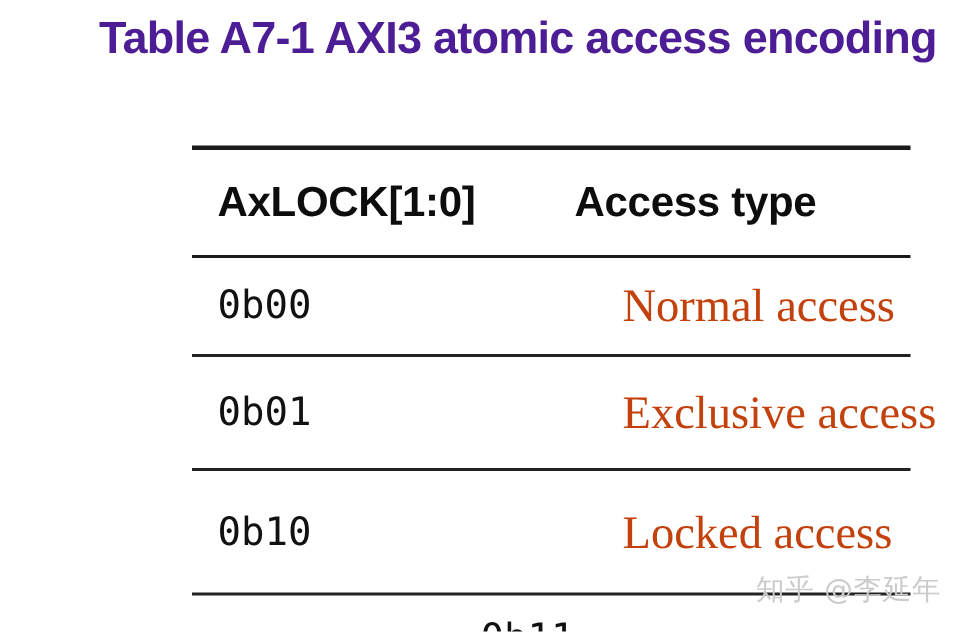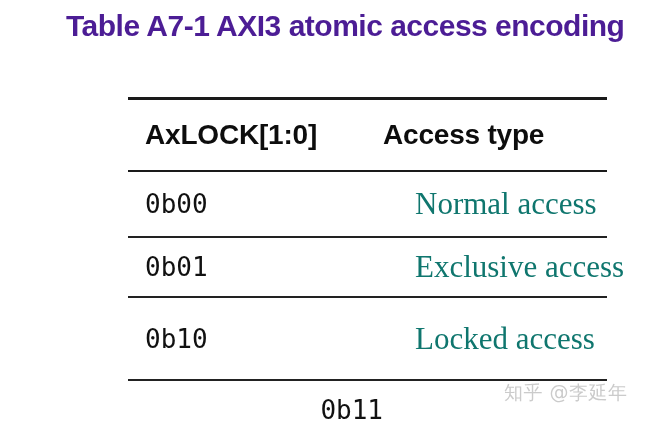--- a/index.html
+++ b/index.html
@@ -43,21 +43,21 @@
     border-bottom: 2px solid #1a1a1a;
   }
   .body-row {
     display: flex;
     align-items: center;
     box-sizing: border-box;
     border-bottom: 2px solid #222222;
     gap: 32px;
   }
   .body-row:nth-of-type(2) { height: 66px; }
-  .body-row:nth-of-type(3) { height: 60px; }
+  .body-row:nth-of-type(3) { height: 76px; }
   .body-row:nth-of-type(4) { height: 83px; }
   .body-row:nth-of-type(5) { height: 57px; border-bottom: none; text-align: right; }
   .col-code {
     box-sizing: border-box;
     width: 255px;
     padding-left: 17px;
     flex: 0 0 auto;
   }
   .col-access {
     flex: 1 1 auto;
@@ -72,21 +72,21 @@
   }
   .code-cell {
     font-family: "DejaVu Sans Mono", monospace;
     font-size: 26px;
     color: #111111;
     white-space: nowrap;
   }
   .access-cell {
     font-family: "Liberation Serif", serif;
     font-size: 31px;
-    color: #0f766e;
+    color: #c2410c;
     white-space: nowrap;
   }
   .watermark {
     position: absolute;
     left: 504px;
     top: 380px;
     z-index: 5;
     font-family: "DejaVu Sans", sans-serif;
     font-size: 19px;
     letter-spacing: 0.5px;

